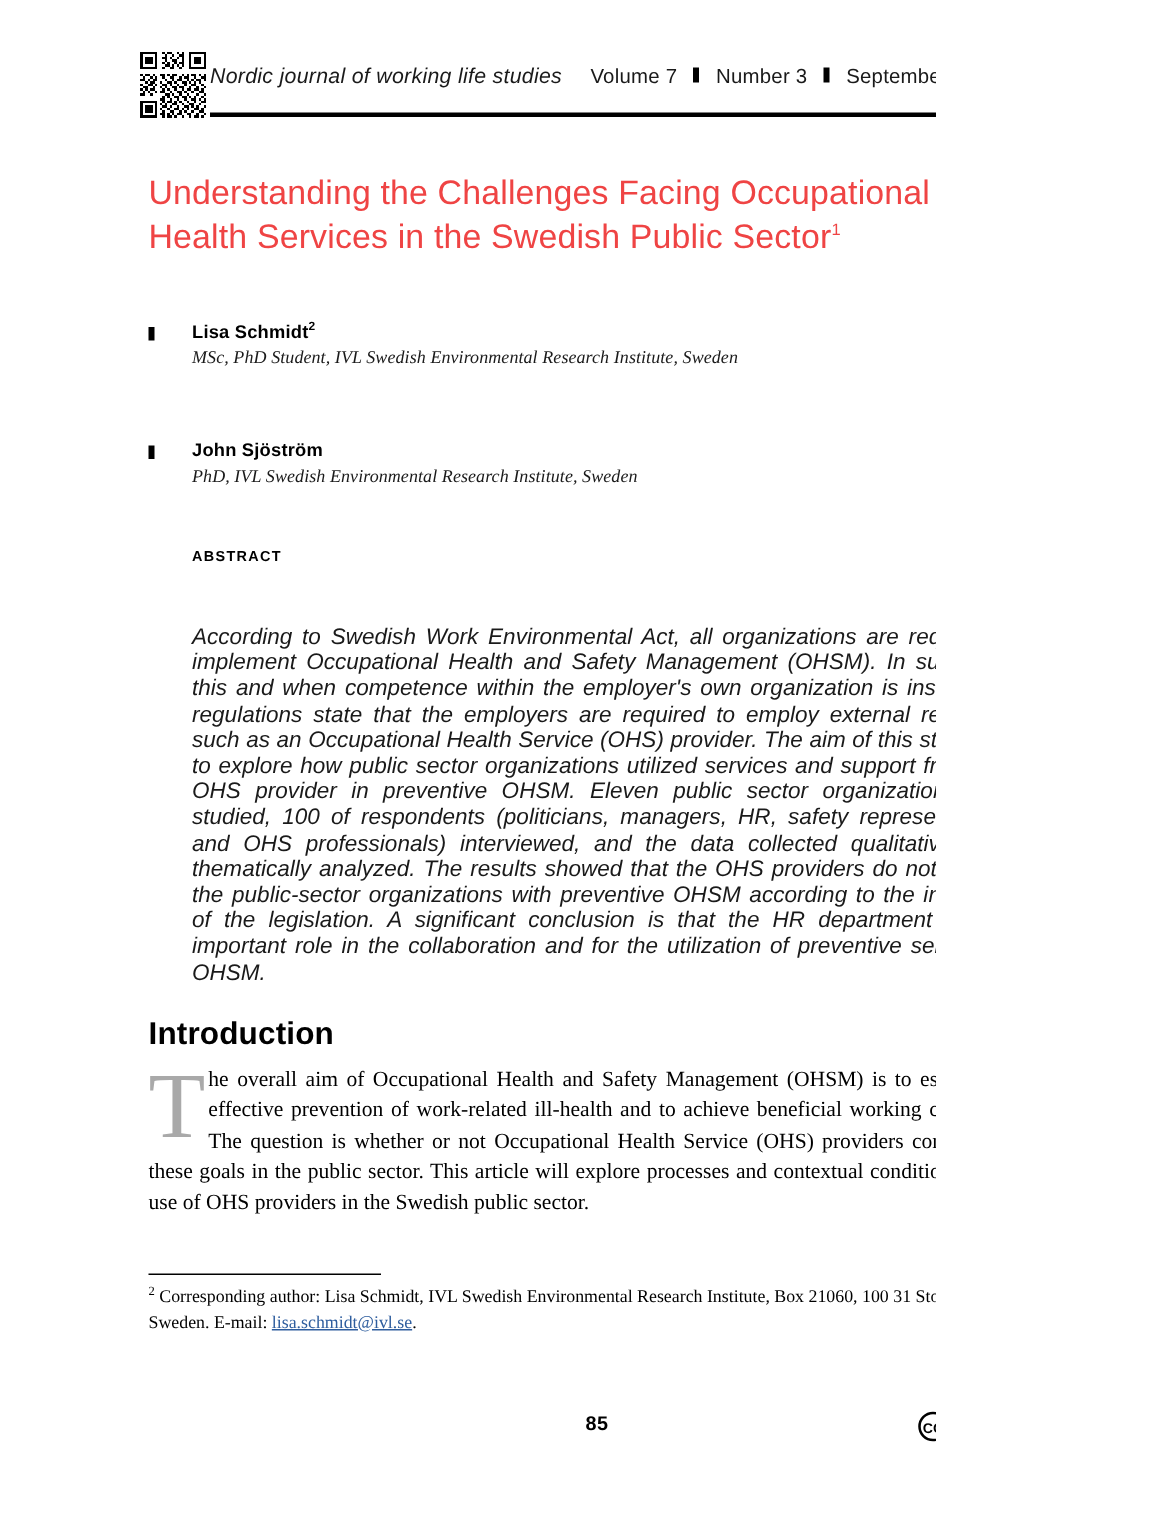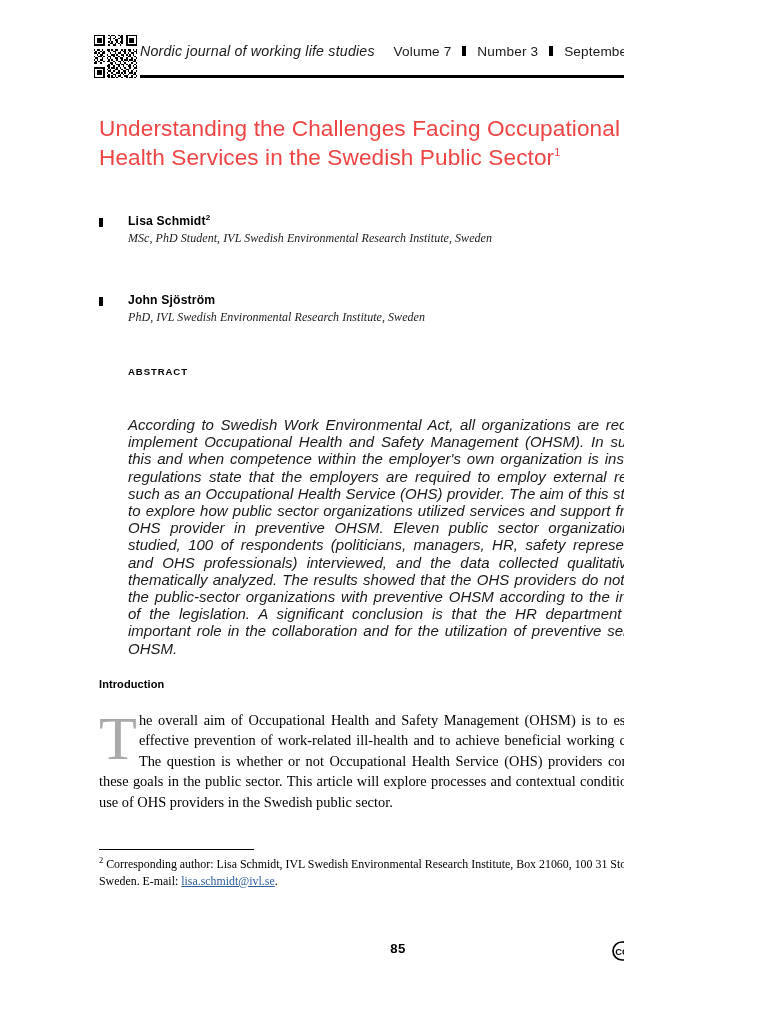--- a/index.html
+++ b/index.html
@@ -165,21 +165,21 @@
     font-style: italic;
     line-height: 16.4px;
     color: #1a1a1a;
   }
 
   
   .h1 {
     position: absolute;
     left: 99px;
     top: 678px;
-    font-size: 11px;
+    font-size: 21px;
     font-weight: bold;
     color: #000;
     letter-spacing: 0.1px;
   }
   .body-para {
     position: absolute;
     left: 99px;
     top: 710px;
     width: 584px;
     font-family: "Liberation Serif", serif;

